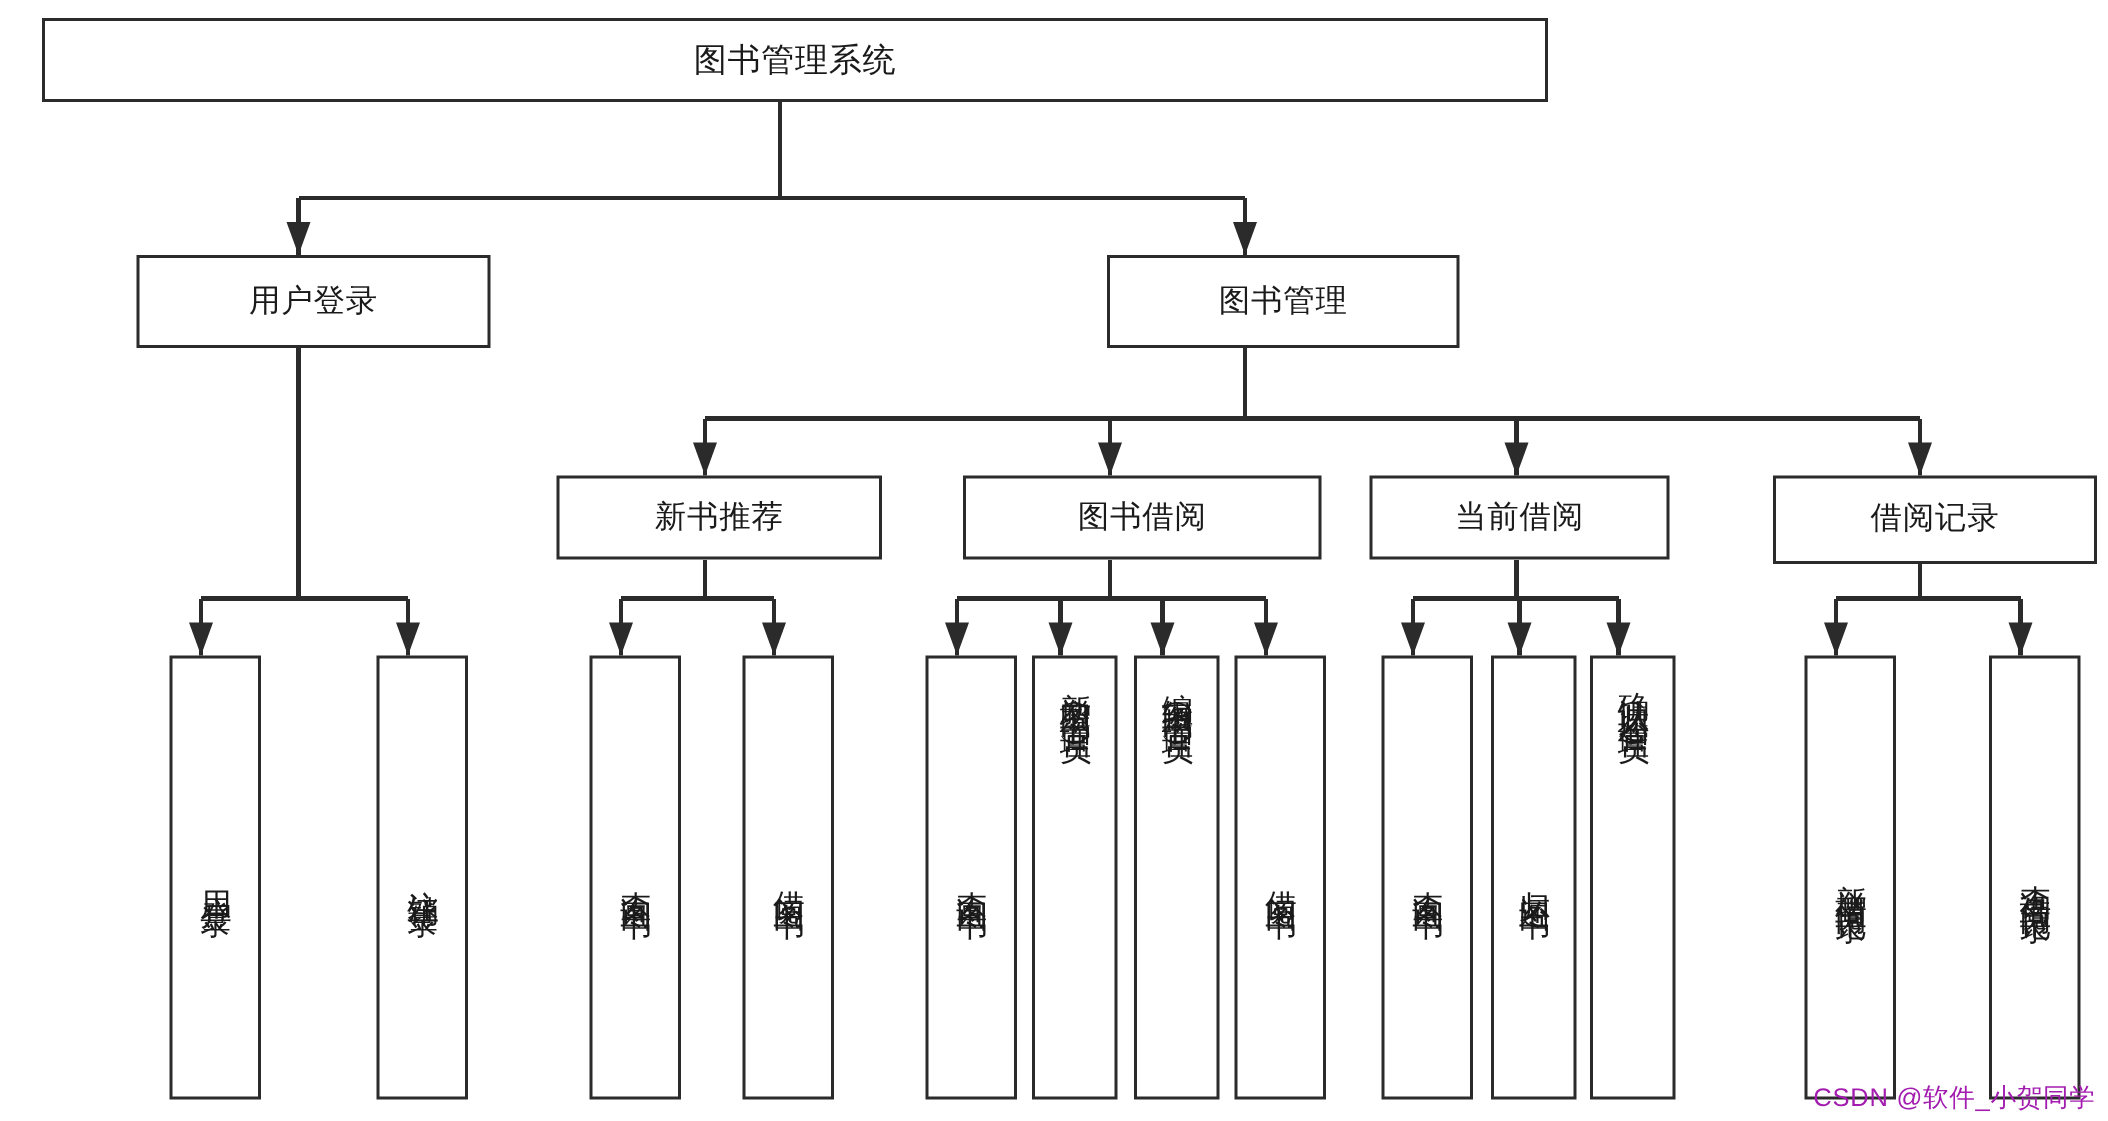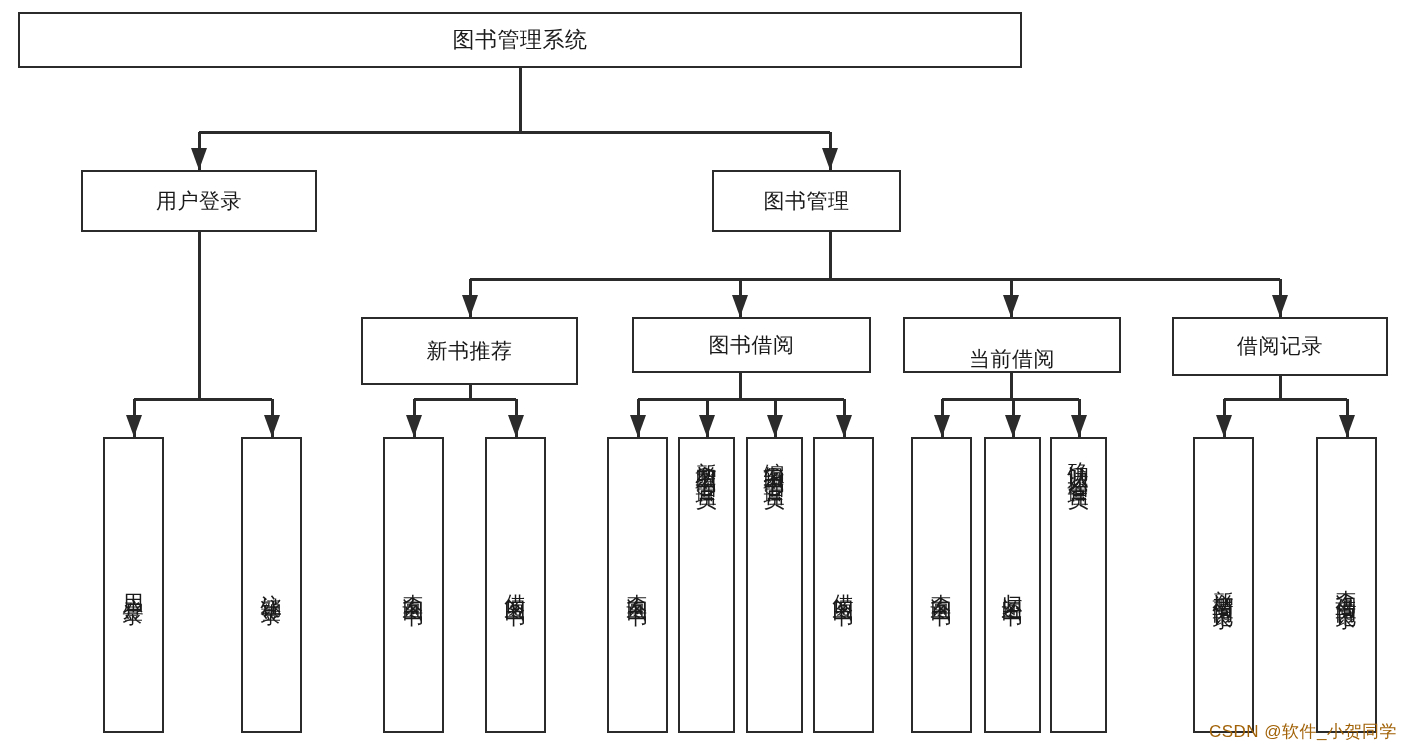--- a/index.html
+++ b/index.html
@@ -27,20 +27,21 @@
   }
   .node {
     position: absolute;
     box-sizing: border-box;
     border: 2px solid #2b2b2b;
     background: #ffffff;
     display: flex;
     align-items: center;
     justify-content: center;
     color: #1a1a1a;
+    margin-left: 10px;
   }
   .node .label {
     display: block;
     text-align: center;
     line-height: 1.08;
     letter-spacing: 0.5px;
   }
   
   .node.horiz .label {
     font-size: 21px;
@@ -64,21 +65,21 @@
   
   .node.vert.short {
     align-items: center;
     padding-top: 0;
   }
   #watermark {
     position: absolute;
     right: 8px;
     bottom: 4px;
     font-size: 17px;
-    color: #a16207;
+    color: #a21caf;
     letter-spacing: 0.5px;
     white-space: nowrap;
     font-family: "Liberation Sans", "DejaVu Sans", sans-serif;
   }
 </style>
 </head>
 <body>
 
 <div id="canvas">
   <svg id="edges" viewBox="0 0 1405 747">
@@ -135,30 +136,30 @@
       <line x1="1347" y1="399" x2="1347" y2="437" stroke="#2b2b2b" stroke-width="3" shape-rendering="crispEdges"></line>
       <polygon points="1339,415 1355,415 1347,437" fill="#2b2b2b"></polygon>
     </svg>
   <div id="nodes">
       <div class="node horiz root" id="node-root" style="left: 18px; top: 12px; width: 1004px; height: 56px;">
         <span class="label">图书管理系统</span>
       </div>
       <div class="node horiz" id="node-login" style="left: 81px; top: 170px; width: 236px; height: 62px;">
         <span class="label">用户登录</span>
       </div>
-      <div class="node horiz" id="node-bookmgmt" style="left: 712px; top: 170px; width: 189px; height: 62px;">
+      <div class="node horiz" id="node-bookmgmt" style="left: 728px; top: 170px; width: 235px; height: 62px;">
         <span class="label">图书管理</span>
       </div>
-      <div class="node horiz" id="node-newbook" style="left: 361px; top: 317px; width: 217px; height: 68px;">
+      <div class="node horiz" id="node-newbook" style="left: 361px; top: 317px; width: 217px; height: 56px;">
         <span class="label">新书推荐</span>
       </div>
       <div class="node horiz" id="node-borrow" style="left: 632px; top: 317px; width: 239px; height: 56px;">
         <span class="label">图书借阅</span>
       </div>
-      <div class="node horiz" id="node-current" style="left: 903px; top: 317px; width: 218px; height: 56px; align-items: flex-end;">
+      <div class="node horiz" id="node-current" style="left: 903px; top: 317px; width: 200px; height: 56px;">
         <span class="label">当前借阅</span>
       </div>
       <div class="node horiz" id="node-records" style="left: 1172px; top: 317px; width: 216px; height: 59px;">
         <span class="label">借阅记录</span>
       </div>
       <div class="node vert short" id="node-leaf-user-login" style="left: 103px; top: 437px; width: 61px; height: 296px;">
         <span class="label">用户登录</span>
       </div>
       <div class="node vert short" id="node-leaf-user-logout" style="left: 241px; top: 437px; width: 61px; height: 296px;">
         <span class="label">注销登录</span>

